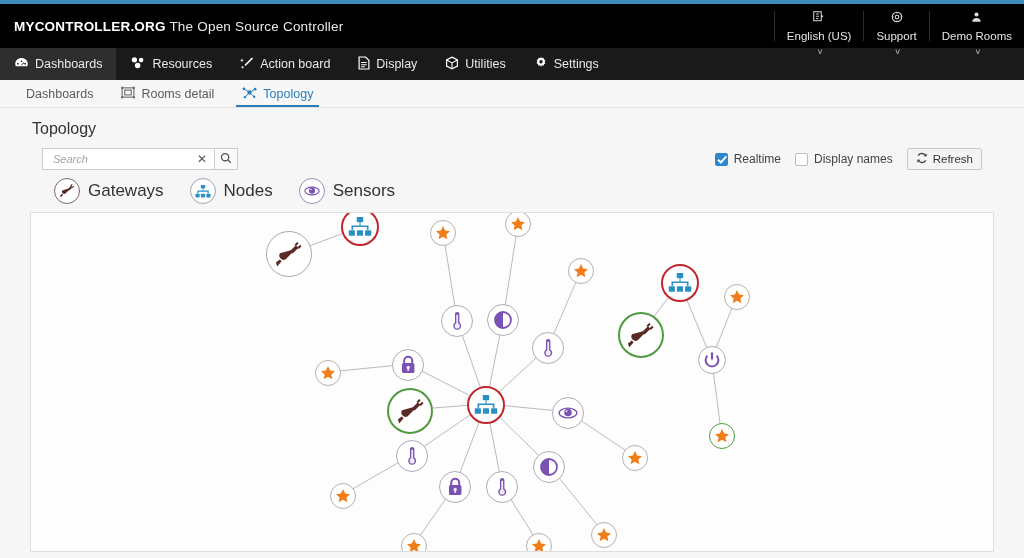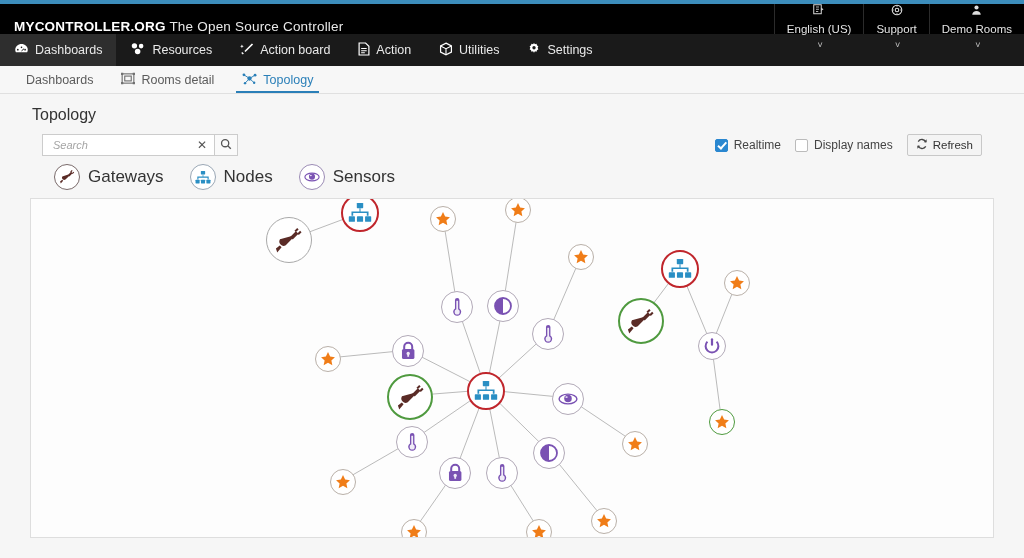--- a/index.html
+++ b/index.html
@@ -8,21 +8,21 @@
     width:1024px; height:558px; overflow:hidden;
     background:#f6f6f6;
     font-family:"Liberation Sans", sans-serif;
     font-size:13px; color:#333;
   }
   
   .top-accent { height:4px; background:#3c8dbc; width:100%; }
 
   
   .masthead {
-    height:30px; background:#000; display:flex; align-items:flex-end;
+    height:44px; background:#000; display:flex; align-items:center;
     color:#fff; position:relative;
   }
   .brand { padding-left:14px; font-size:13.5px; letter-spacing:.2px; white-space:nowrap;}
   .brand b { font-weight:bold; }
   .brand span { font-weight:normal; color:#e8e8e8; }
   .masthead-right { margin-left:auto; display:flex; height:30px; }
   .mh-item {
     display:flex; align-items:center; gap:5px;
     padding:0 12px; font-size:11.5px; color:#e4e4e4;
     border-left:1px solid #2b2b2b; height:30px; white-space:nowrap;flex-direction:column;
@@ -195,21 +195,21 @@
     </span>
     <span>Action board</span>
   </div>
   <div class="nav-item">
     <span>
       <svg width="12" height="14" viewBox="0 0 13 15">
           <path d="M1.2 1h7l3.6 3.6V14H1.2z" fill="none" stroke="#fff" stroke-width="1.3"></path>
           <path d="M3.4 7h6M3.4 9.4h6M3.4 11.6h4" stroke="#fff" stroke-width="1.1"></path>
         </svg>
     </span>
-    <span>Action</span>
+    <span>Display</span>
   </div>
   <div class="nav-item">
     <span>
       <svg width="14" height="14" viewBox="0 0 15 15">
           <path d="M7.5 1.2l5.8 3v6.6l-5.8 3-5.8-3V4.2z" fill="none" stroke="#fff" stroke-width="1.3"></path>
           <path d="M1.7 4.2l5.8 3 5.8-3M7.5 7.2v6.6" stroke="#fff" stroke-width="1.2"></path>
         </svg>
     </span>
     <span>Utilities</span>
   </div>

